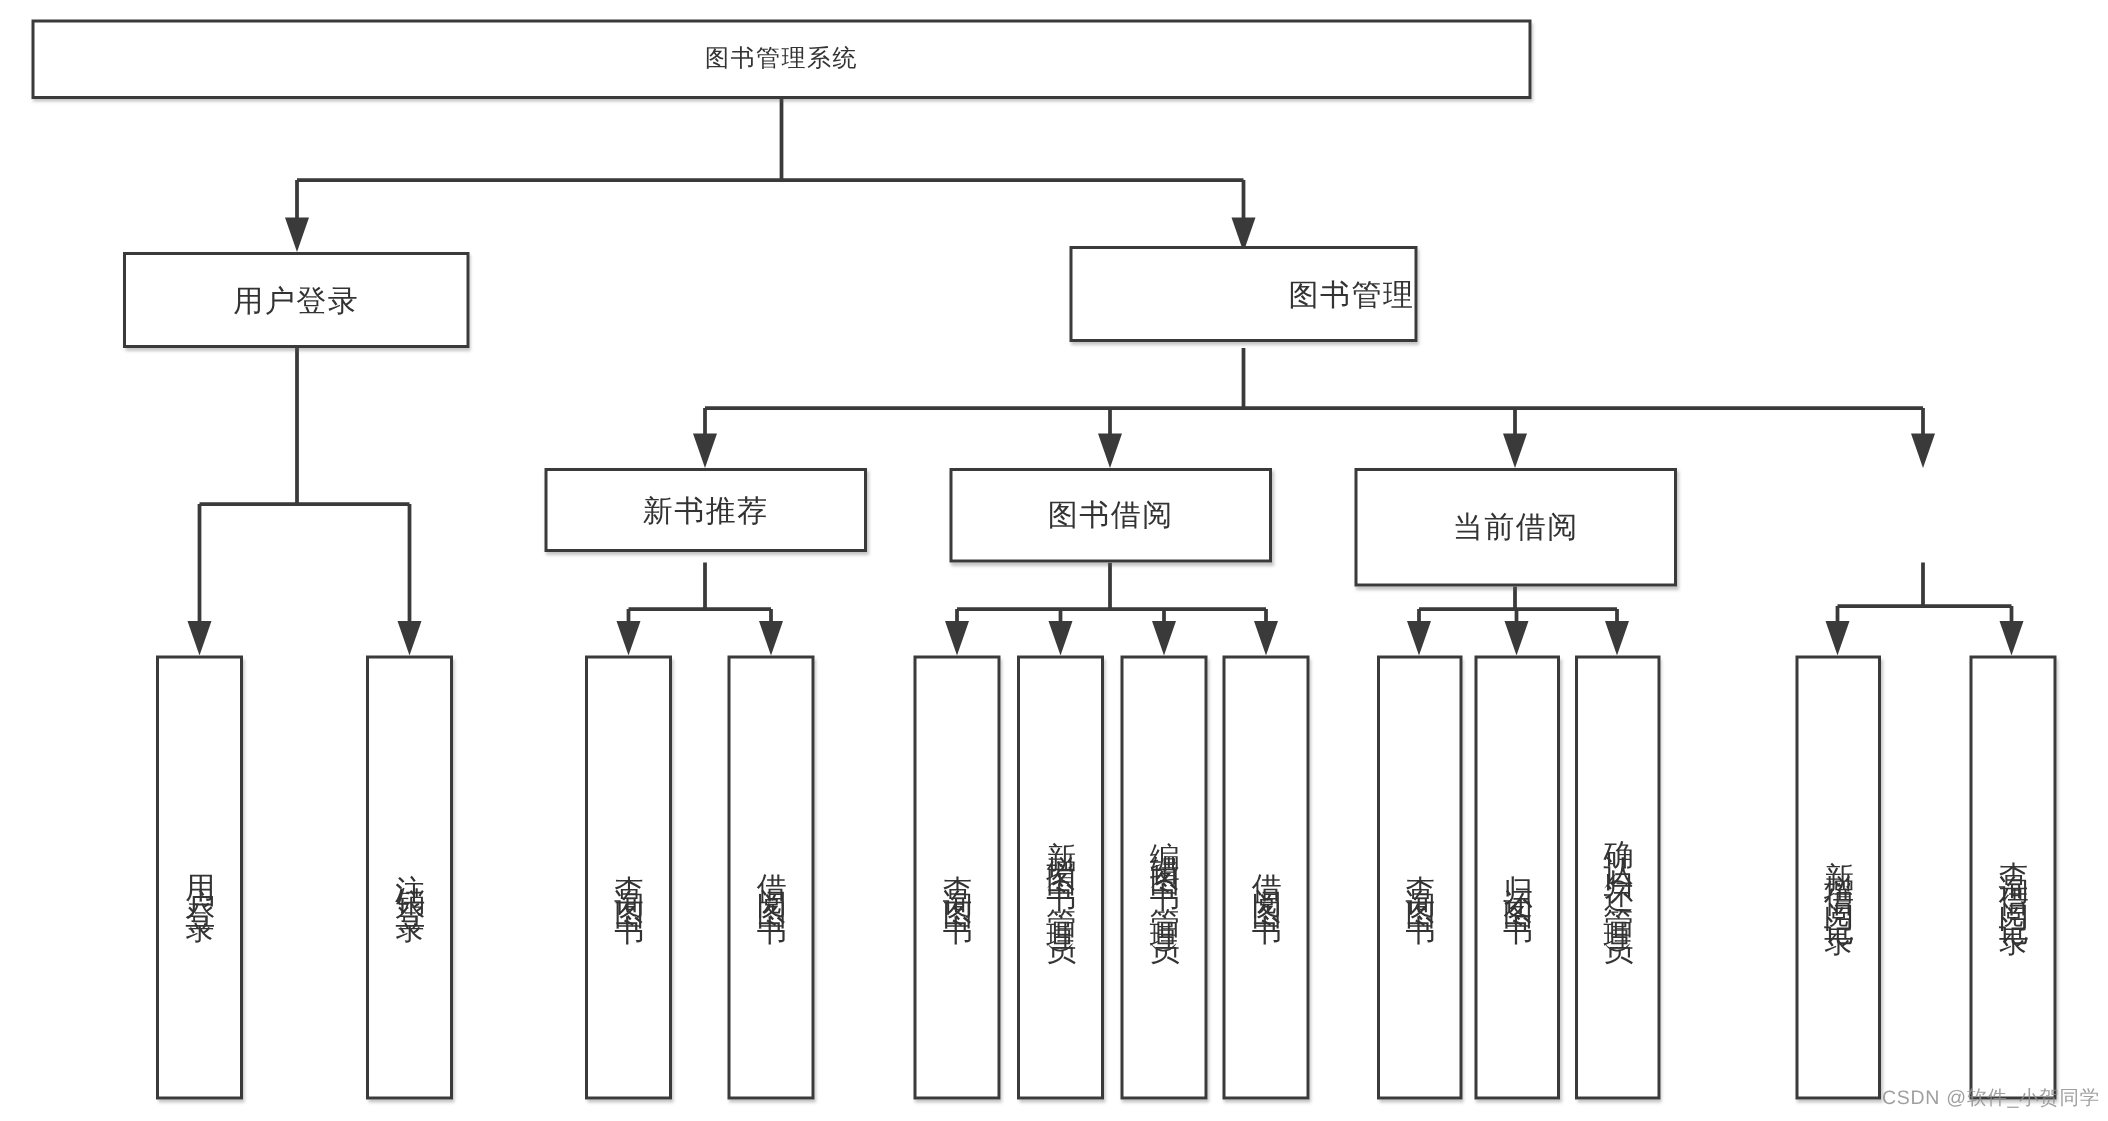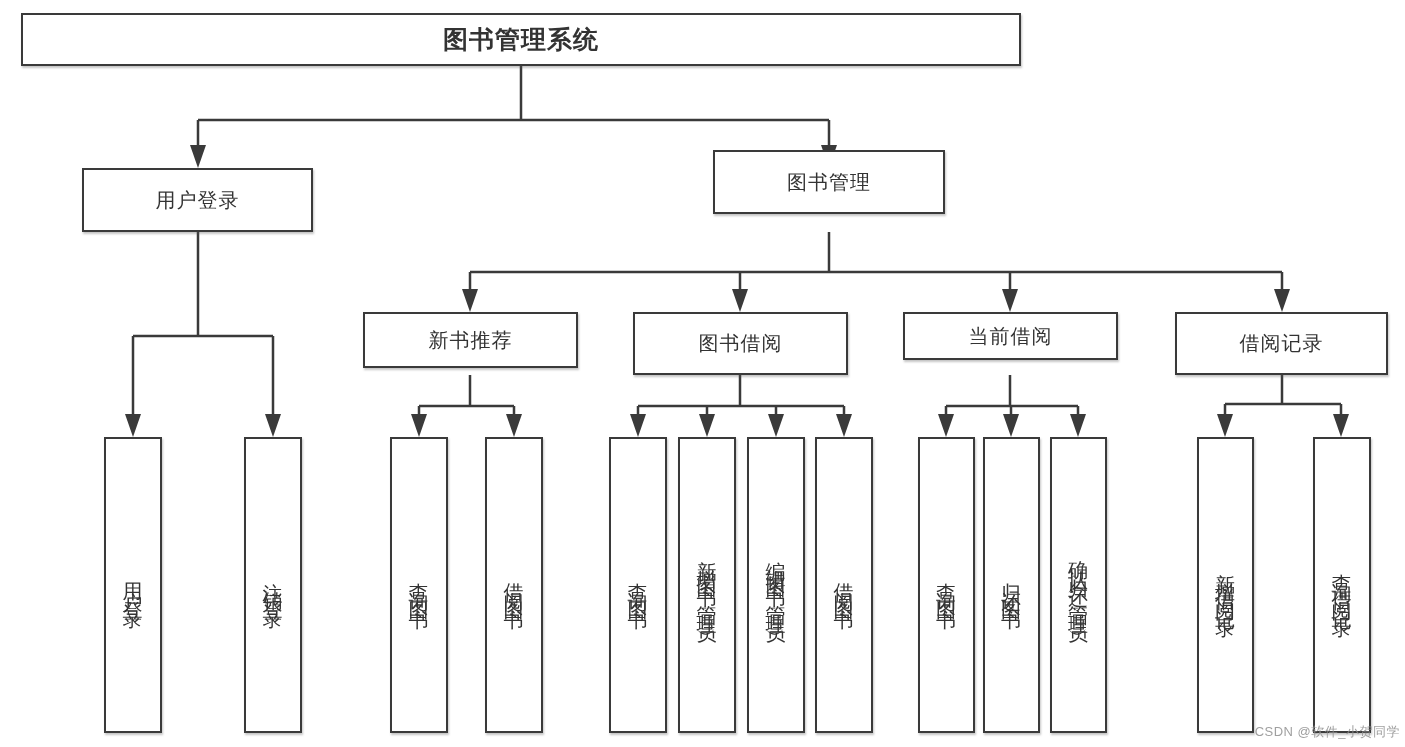--- a/index.html
+++ b/index.html
@@ -25,21 +25,21 @@
     display: flex;
     align-items: center;
     justify-content: center;
     color: #333333;
   }
   .hbox span {
     font-size: 20px;
     letter-spacing: 1px;
     white-space: nowrap;
   }
-  .root span { font-size: 25px; font-weight: bold; }
+  .root span { font-size: 16px; }
   .vbox span {
     writing-mode: vertical-rl;
     text-orientation: mixed;
     font-size: 20px;
     letter-spacing: 9px;
     line-height: 1;
   }
   .watermark {
     position: absolute;
     right: 5px;
@@ -99,35 +99,32 @@
     </g>
   </svg>
 
   <div class="box hbox root" style="left:21px; top:13px; width:1000px; height:53px;">
     <span>图书管理系统</span>
   </div>
 
   <div class="box hbox" style="left:82px; top:168px; width:231px; height:64px;">
     <span>用户登录</span>
   </div>
-  <div class="box hbox" style="left:713px; top:150px; width:232px; height:64px;">
+  <div class="box hbox" style="left:713px; top:164px; width:232px; height:64px;justify-content:flex-end;">
     <span>图书管理</span>
   </div>
 
   <div class="box hbox" style="left:363px; top:312px; width:215px; height:56px;">
     <span>新书推荐</span>
   </div>
   <div class="box hbox" style="left:633px; top:312px; width:215px; height:63px;">
     <span>图书借阅</span>
   </div>
-  <div class="box hbox" style="left:903px; top:312px; width:215px; height:48px;">
+  <div class="box hbox" style="left:903px; top:312px; width:215px; height:79px;">
     <span>当前借阅</span>
-  </div>
-  <div class="box hbox" style="left:1175px; top:312px; width:213px; height:63px;">
-    <span>借阅记录</span>
   </div>
 
   <div class="box vbox" style="left:104px; top:437px; width:58px; height:296px;">
     <span>用户登录</span>
   </div>
   <div class="box vbox" style="left:244px; top:437px; width:58px; height:296px;">
     <span>注销登录</span>
   </div>
 
   <div class="box vbox" style="left:390px; top:437px; width:58px; height:296px;">

